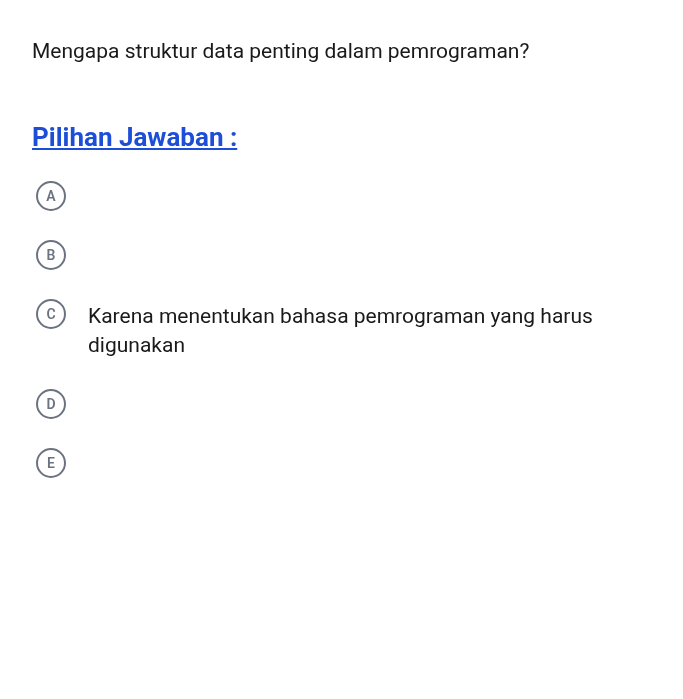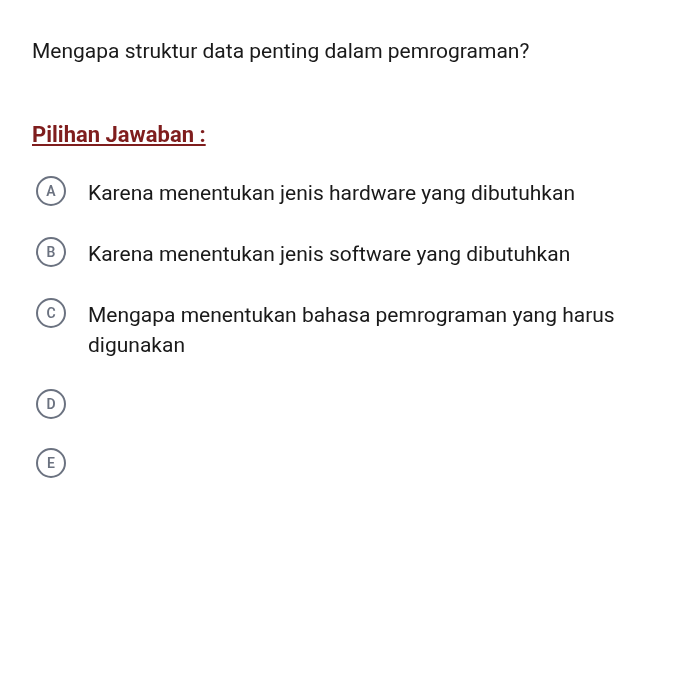--- a/index.html
+++ b/index.html
@@ -15,24 +15,24 @@
       color: #000;
     }
     .question {
       font-size: 21px;
       line-height: 1.5;
       color: #1a1a1a;
       margin-bottom: 54px;
       font-weight: 400;
     }
     .choices-header {
-      font-size: 22px;
+      font-size: 26px;
       font-weight: 700;
       text-decoration: underline;
-      color: #7f1d1d;
+      color: #1d4ed8;
       margin-bottom: 28px;
     }
     .choice {
       display: flex;
       align-items: flex-start;
       margin-bottom: 24px;
       cursor: pointer;
     }
     .choice-letter {
       flex-shrink: 0;
@@ -59,31 +59,29 @@
   </style>
 </head>
 <body>
 
 <div class="question">Mengapa struktur data penting dalam pemrograman?</div>
 
 <div class="choices-header">Pilihan Jawaban :</div>
 
 <div class="choice">
   <div class="choice-letter">A</div>
-  <div class="choice-text">Karena menentukan jenis hardware yang dibutuhkan</div>
 </div>
 
 <div class="choice">
   <div class="choice-letter">B</div>
-  <div class="choice-text">Karena menentukan jenis software yang dibutuhkan</div>
 </div>
 
 <div class="choice">
   <div class="choice-letter">C</div>
-  <div class="choice-text">Mengapa menentukan bahasa pemrograman yang harus digunakan</div>
+  <div class="choice-text">Karena menentukan bahasa pemrograman yang harus digunakan</div>
 </div>
 
 <div class="choice">
   <div class="choice-letter">D</div>
 </div>
 
 <div class="choice">
   <div class="choice-letter">E</div>
 </div>
 

